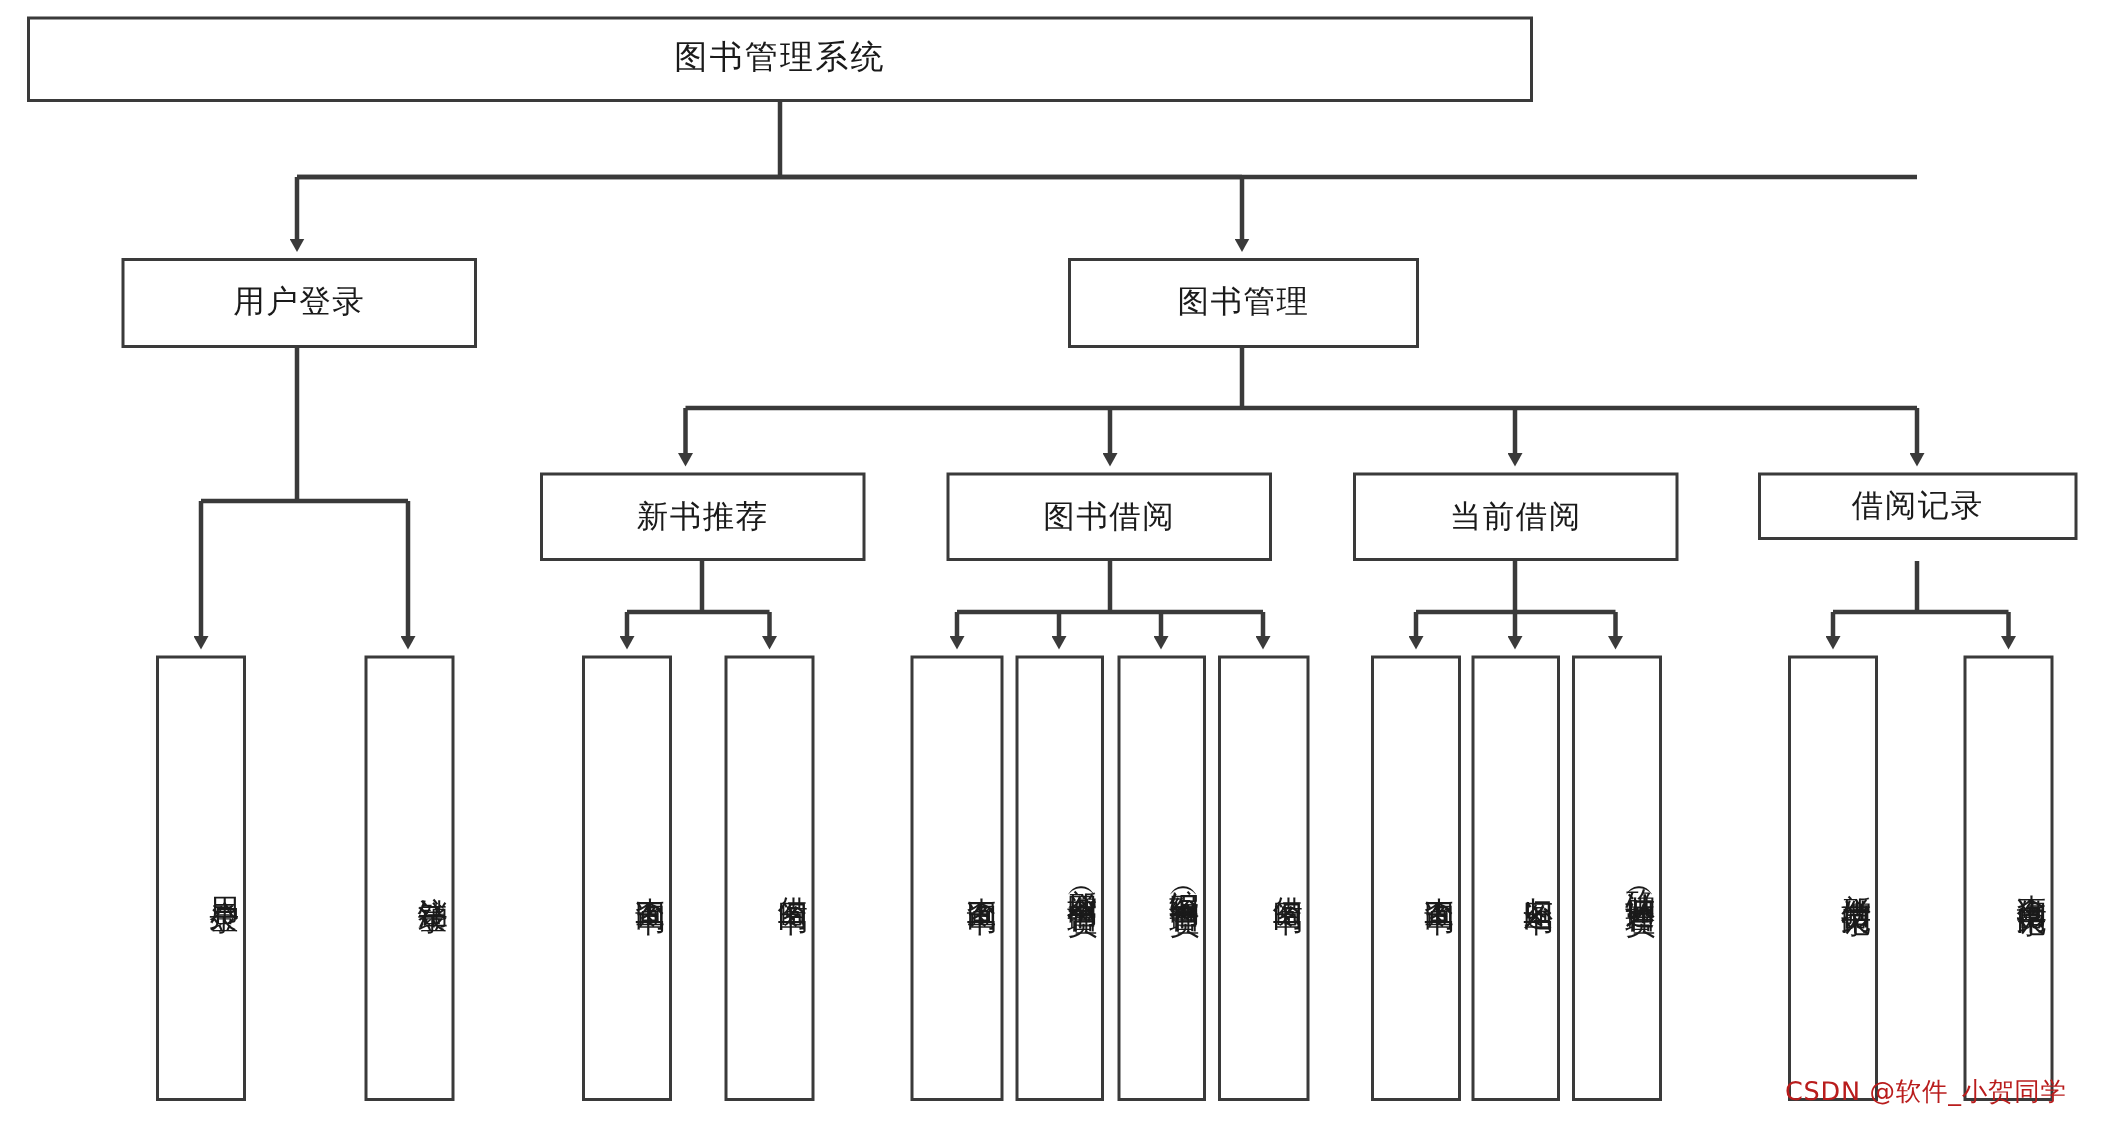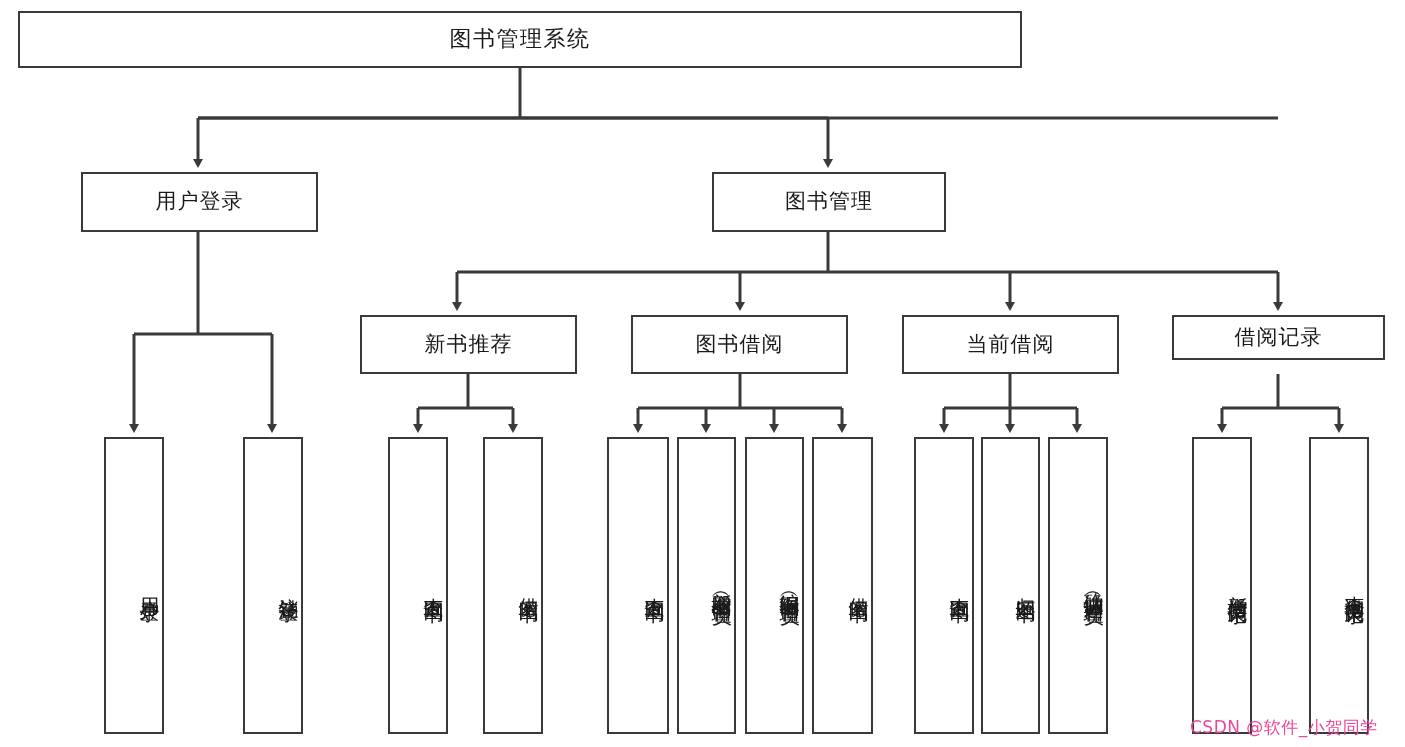--- a/index.html
+++ b/index.html
@@ -52,21 +52,21 @@
     font-size: 20px;
     line-height: 1.25;
     letter-spacing: 2px;
     padding: 10px 0;
     align-items: flex-start;
     justify-content: center;
   }
   .watermark {
     position: absolute;
     font-size: 17px;
-    color: #ec4899;
+    color: #b91c1c;
     letter-spacing: 0.5px;
     white-space: nowrap;
     user-select: none;
   }
 </style>
 </head>
 <body>
 
 <div id="canvas">
 

